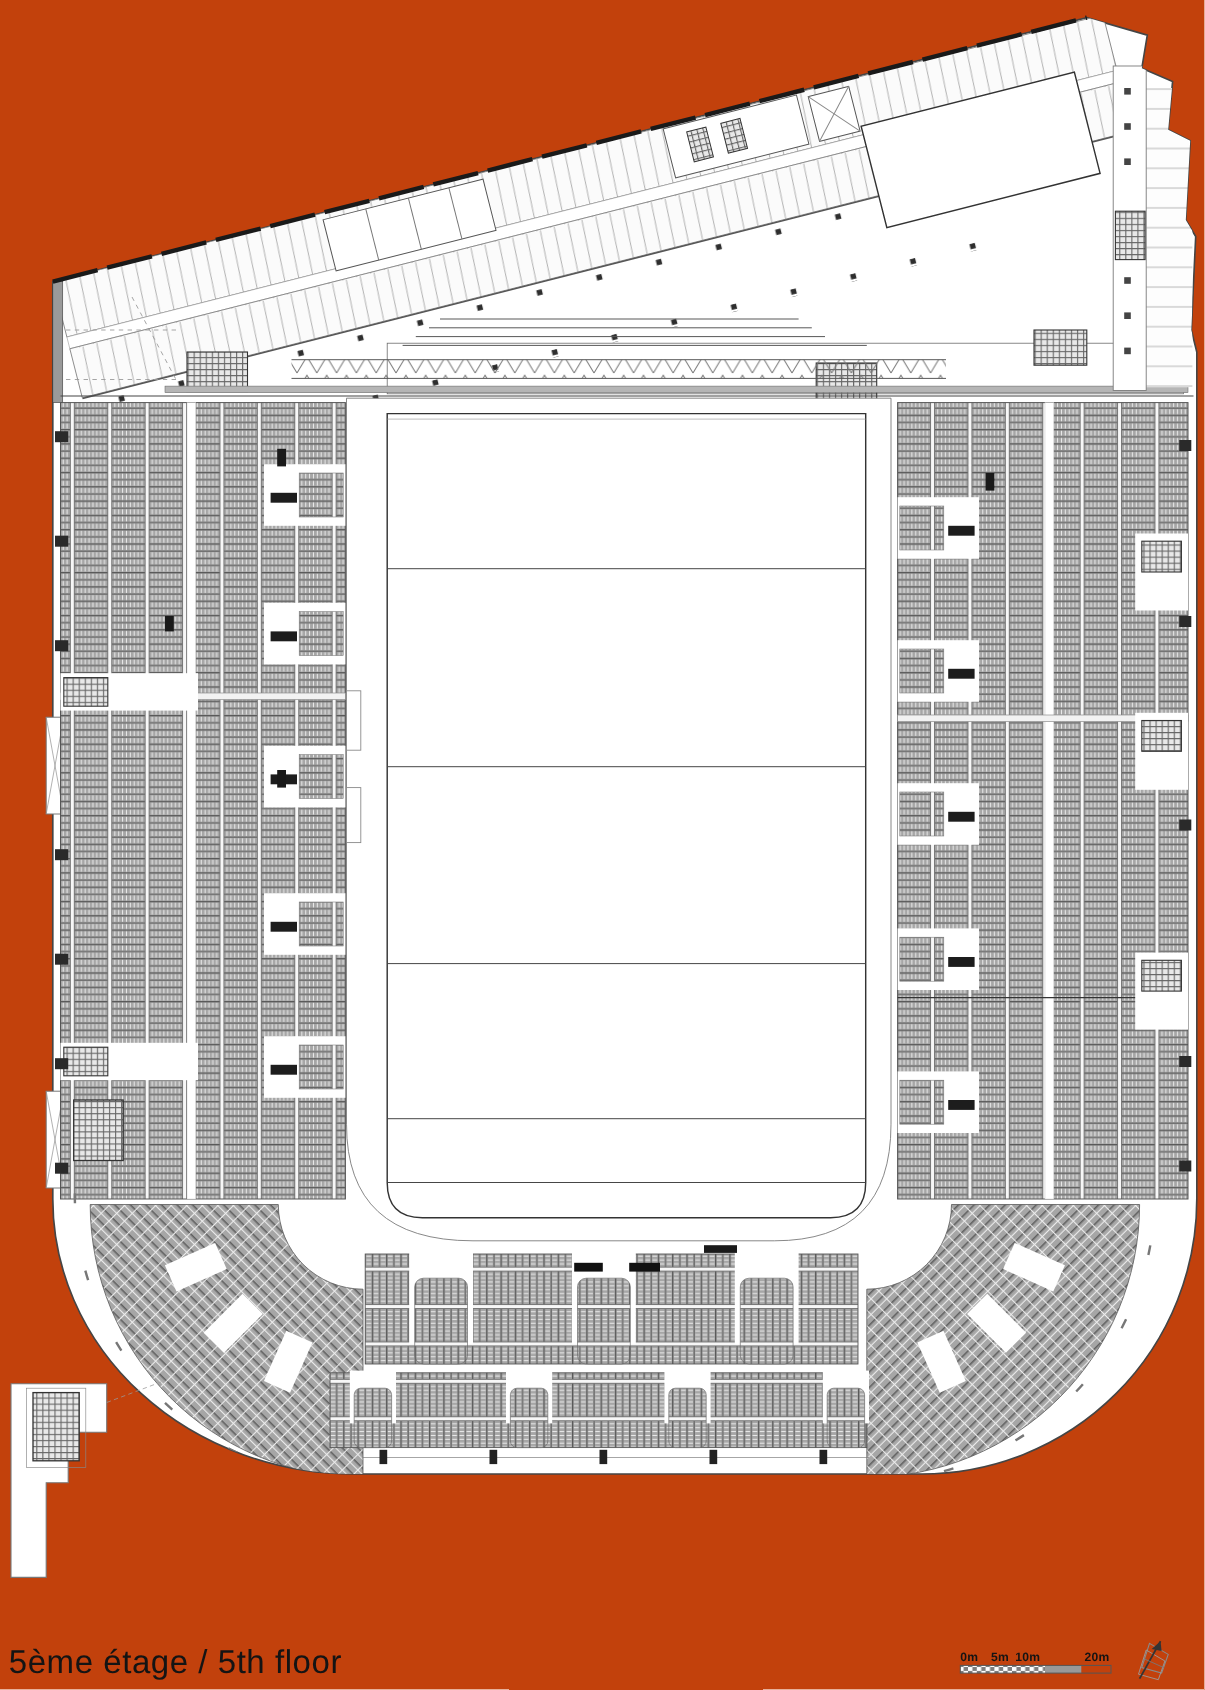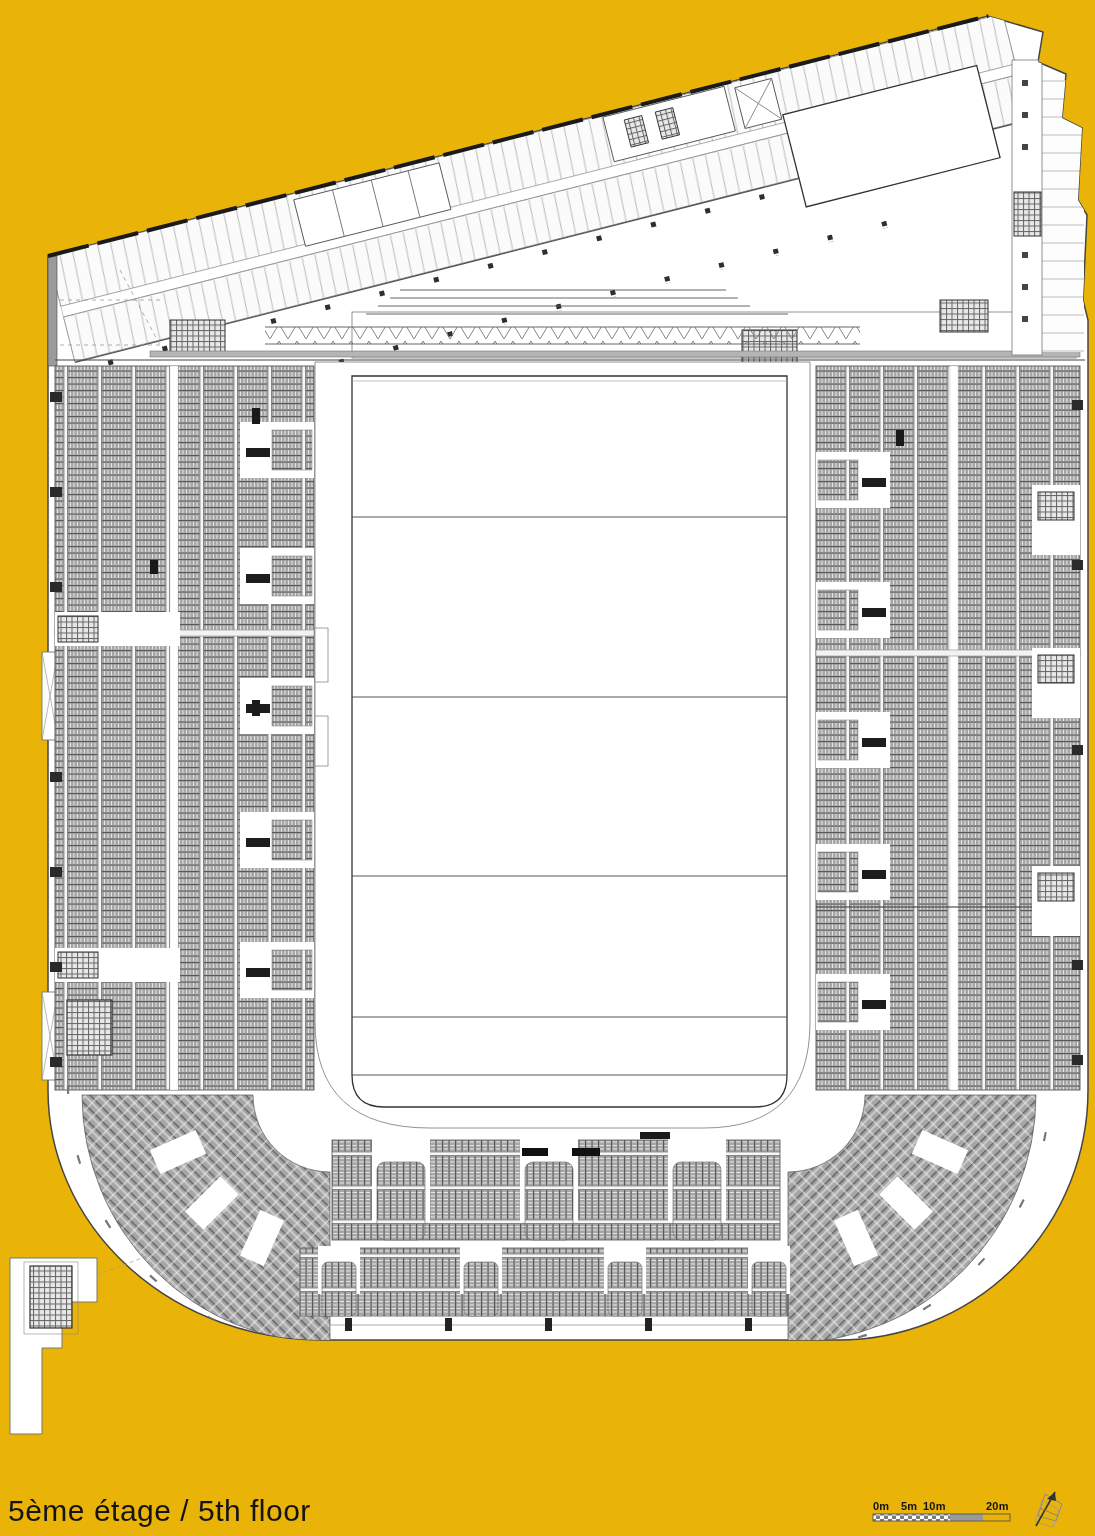--- a/index.html
+++ b/index.html
@@ -1,16 +1,16 @@
 <!DOCTYPE html>
 <html><head>
 <meta charset="utf-8">
 <style>
   html,body{margin:0;padding:0;background:#fff;}
-  .page{position:relative;width:1095px;height:1536px;background:#eab308;overflow:hidden;
+  .page{position:relative;width:1095px;height:1536px;background:#c2410c;overflow:hidden;
         font-family:"Liberation Sans",sans-serif;}
   svg{position:absolute;left:0;top:0;}
   text{font-family:"Liberation Sans",sans-serif;fill:#141414;}
   .caption{font-size:30px;letter-spacing:.5px;}
   .scl{font-size:11px;font-weight:600;letter-spacing:.2px;}
 </style>
 </head>
 <body>
 
 <div class="page">

